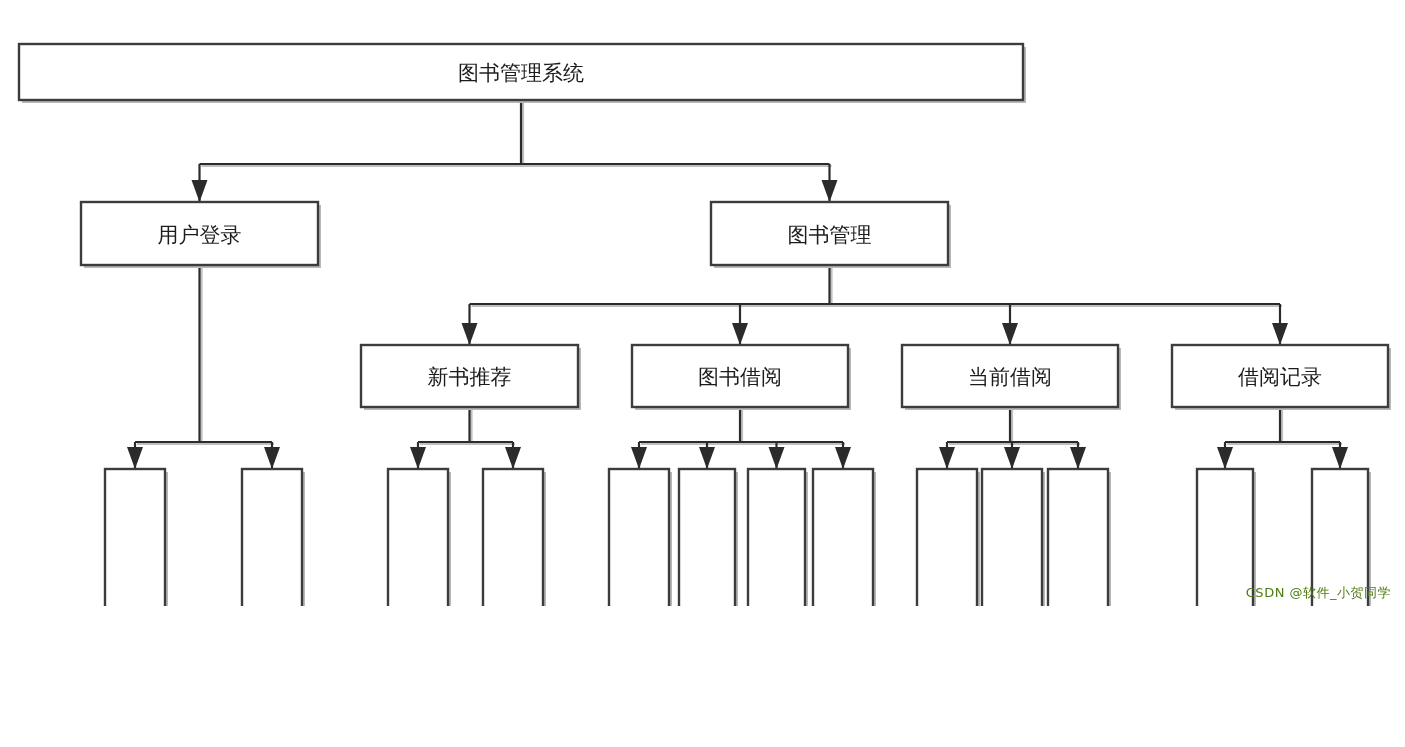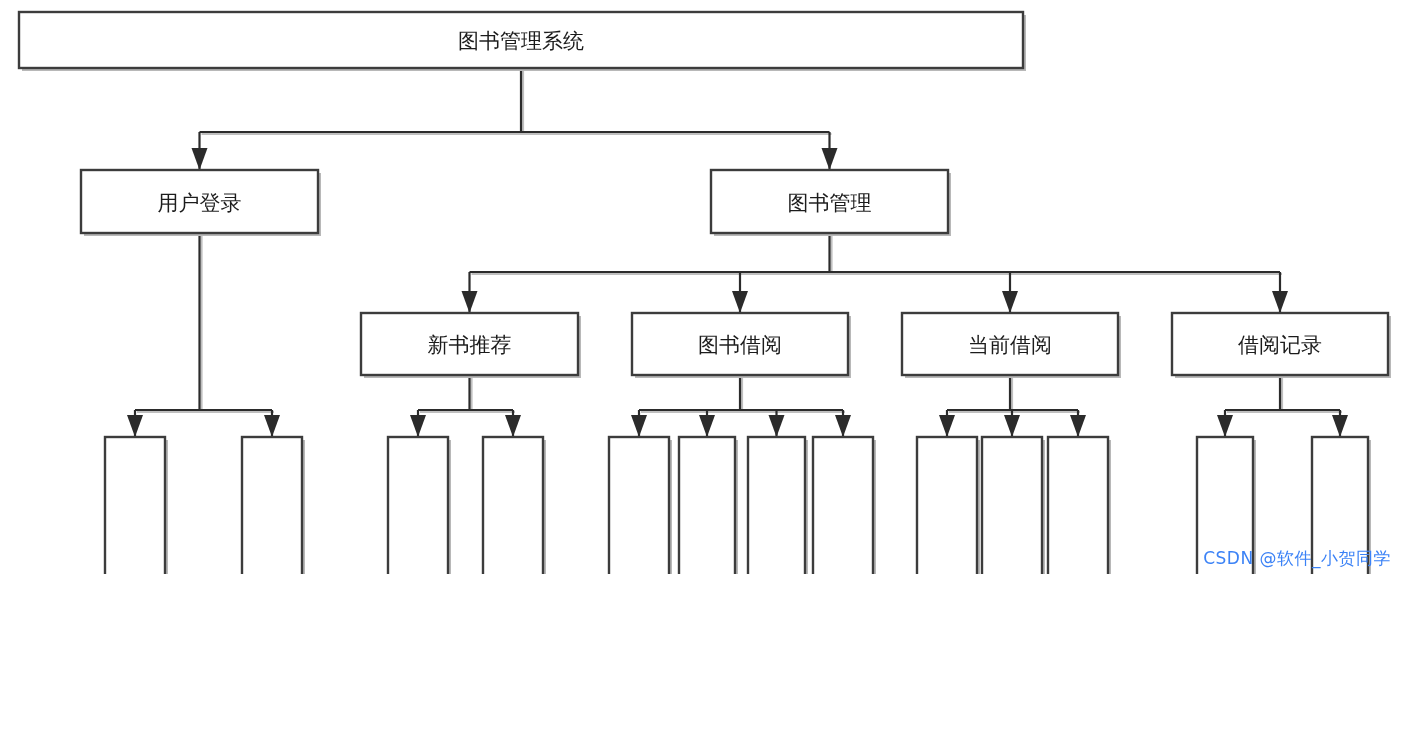--- a/index.html
+++ b/index.html
@@ -9,20 +9,21 @@
   }
   body {
     font-family: "DejaVu Sans", "Liberation Sans", sans-serif;
   }
   #stage {
     position: relative;
     width: 1405px;
     height: 574px;
     background: #ffffff;
     overflow: hidden;
+    margin-top: 32px;
   }
   #diagram-svg {
     position: absolute;
     left: 0;
     top: 0;
     width: 1405px;
     height: 747px;
   }
   .node-box {
     fill: #ffffff;
@@ -75,22 +76,22 @@
     align-items: flex-start;
     justify-content: center;
     white-space: nowrap;
     pointer-events: none;
   }
   .watermark {
     position: absolute;
     right: 14px;
     bottom: 4px;
     font-family: "DejaVu Sans", "Liberation Sans", sans-serif;
-    font-size: 17px;
-    color: #3b82f6;
+    font-size: 13px;
+    color: #4d7c0f;
     letter-spacing: 0.5px;
     white-space: nowrap;
   }
 </style>
 </head>
 <body>
 
 <div id="stage">
 
   <svg id="diagram-svg" viewBox="0 0 1405 747" xmlns="http://www.w3.org/2000/svg">

